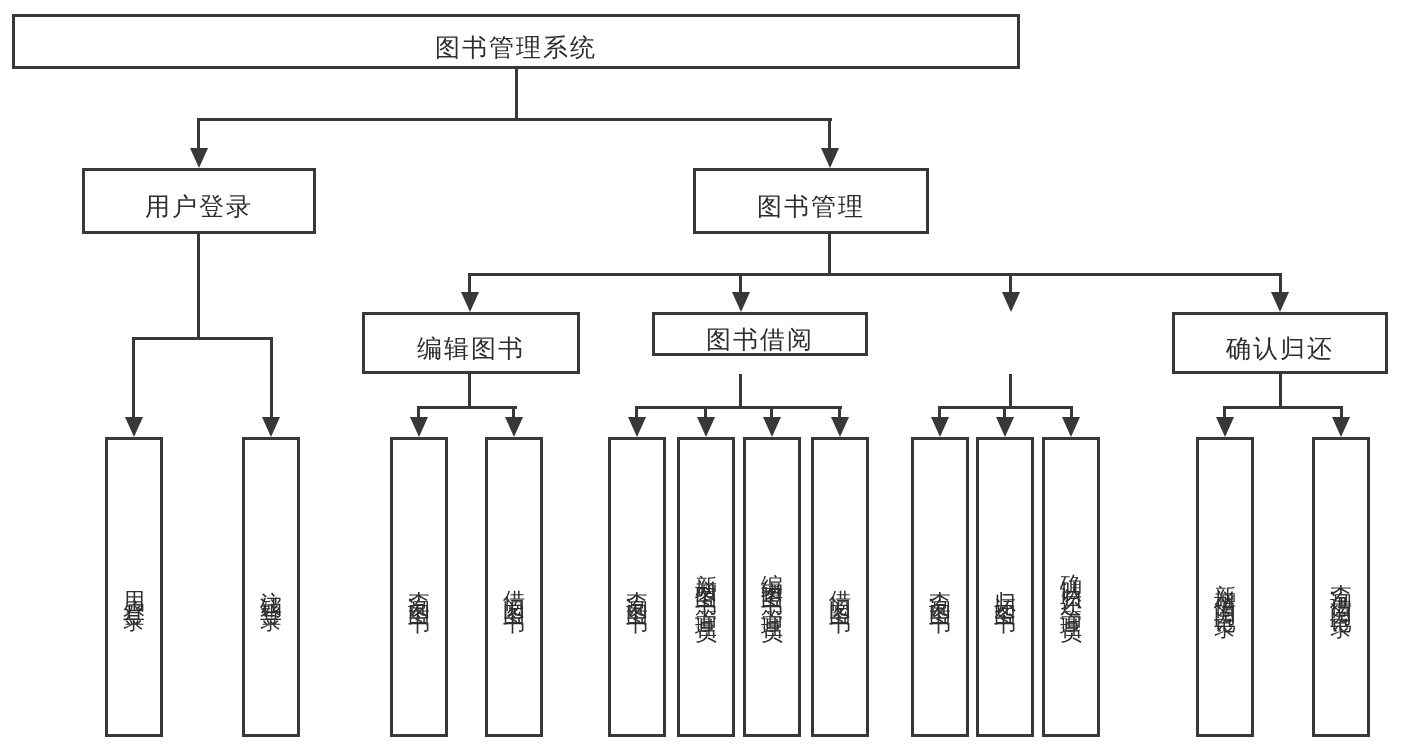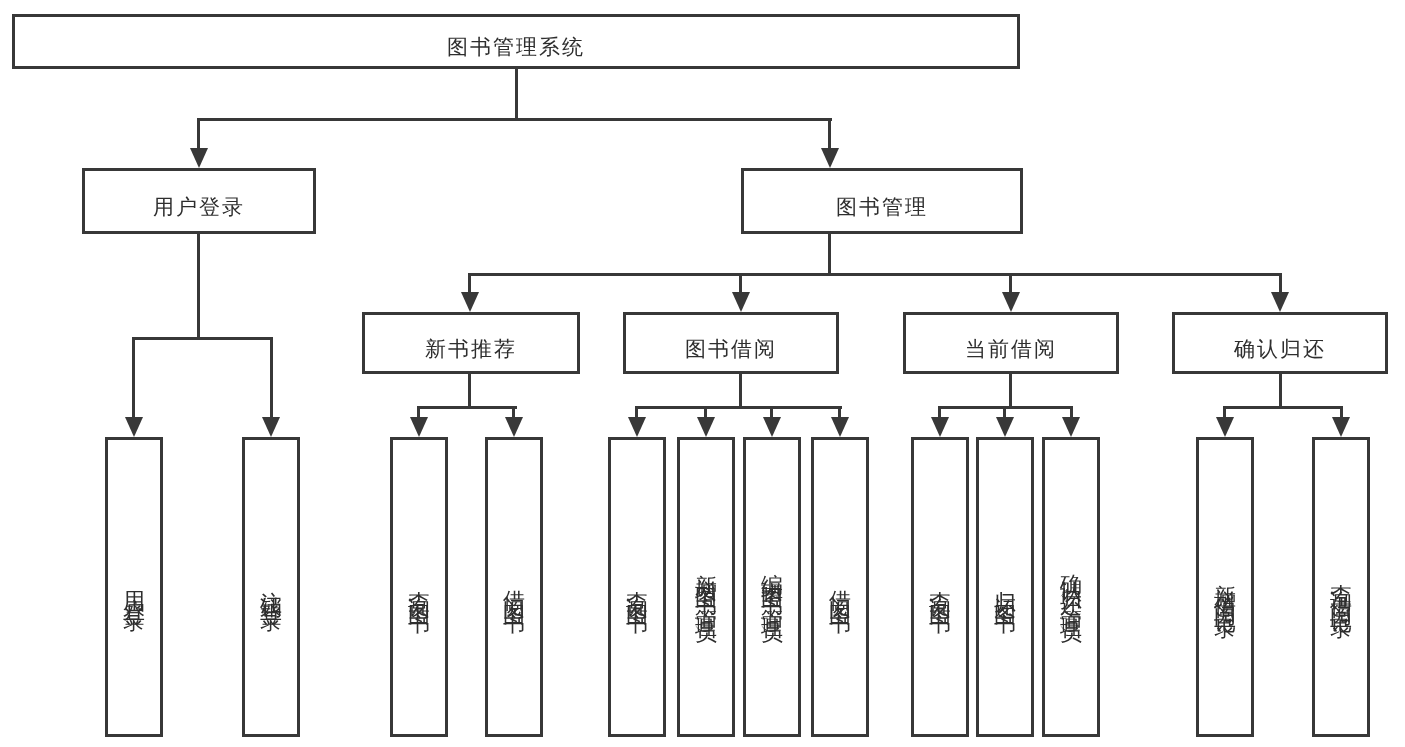--- a/index.html
+++ b/index.html
@@ -6,21 +6,21 @@
   .canvas {
     position:relative; width:1405px; height:747px; background:#ffffff;
     font-family:"Liberation Sans", sans-serif; overflow:hidden;
   }
   .box {
     position:absolute; box-sizing:border-box;
     border:3px solid #383838; background:#ffffff;
     display:flex; align-items:center; justify-content:center;
     color:#2e2e2e;
   }
-  .hbox span { font-size:21px; letter-spacing:2px; white-space:nowrap;margin-top:11px; }
+  .hbox span { font-size:25px; letter-spacing:2px; white-space:nowrap;margin-top:11px; }
   .vbox span {
     writing-mode:vertical-rl; text-orientation:mixed;
     font-size:22px; letter-spacing:7px; line-height:1;
   }
   .v { position:absolute; width:3px; background:#383838; }
   .h { position:absolute; height:3px; background:#383838; }
   .arr {
     position:absolute; width:0; height:0;
     border-left:9px solid transparent; border-right:9px solid transparent;
     border-top:20px solid #383838;
@@ -36,35 +36,32 @@
 <div class="canvas">
 
   <div class="box hbox" style="left:12px;top:14px;width:1008px;height:55px">
     <span>图书管理系统</span>
   </div>
 
   <div class="box hbox" style="left:82px;top:168px;width:234px;height:66px">
     <span>用户登录</span>
   </div>
 
-  <div class="box hbox" style="left:741px;top:168px;width:282px;height:66px">
+  <div class="box hbox" style="left:693px;top:168px;width:236px;height:66px">
     <span>图书管理</span>
   </div>
 
   <div class="box hbox" style="left:362px;top:312px;width:218px;height:62px">
-    <span>新书推荐</span>
+    <span>编辑图书</span>
   </div>
 
-  <div class="box hbox" style="left:623px;top:312px;width:216px;height:62px">
+  <div class="box hbox" style="left:652px;top:312px;width:216px;height:44px">
     <span>图书借阅</span>
   </div>
 
-  <div class="box hbox" style="left:903px;top:312px;width:216px;height:62px">
-    <span>当前借阅</span>
-  </div>
 
   <div class="box hbox" style="left:1172px;top:312px;width:216px;height:62px">
     <span>确认归还</span>
   </div>
 
   <div class="box vbox" style="left:105px;top:437px;width:58px;height:300px">
     <span>用户登录</span>
   </div>
   <div class="box vbox" style="left:242px;top:437px;width:58px;height:300px">
     <span>注销登录</span>

